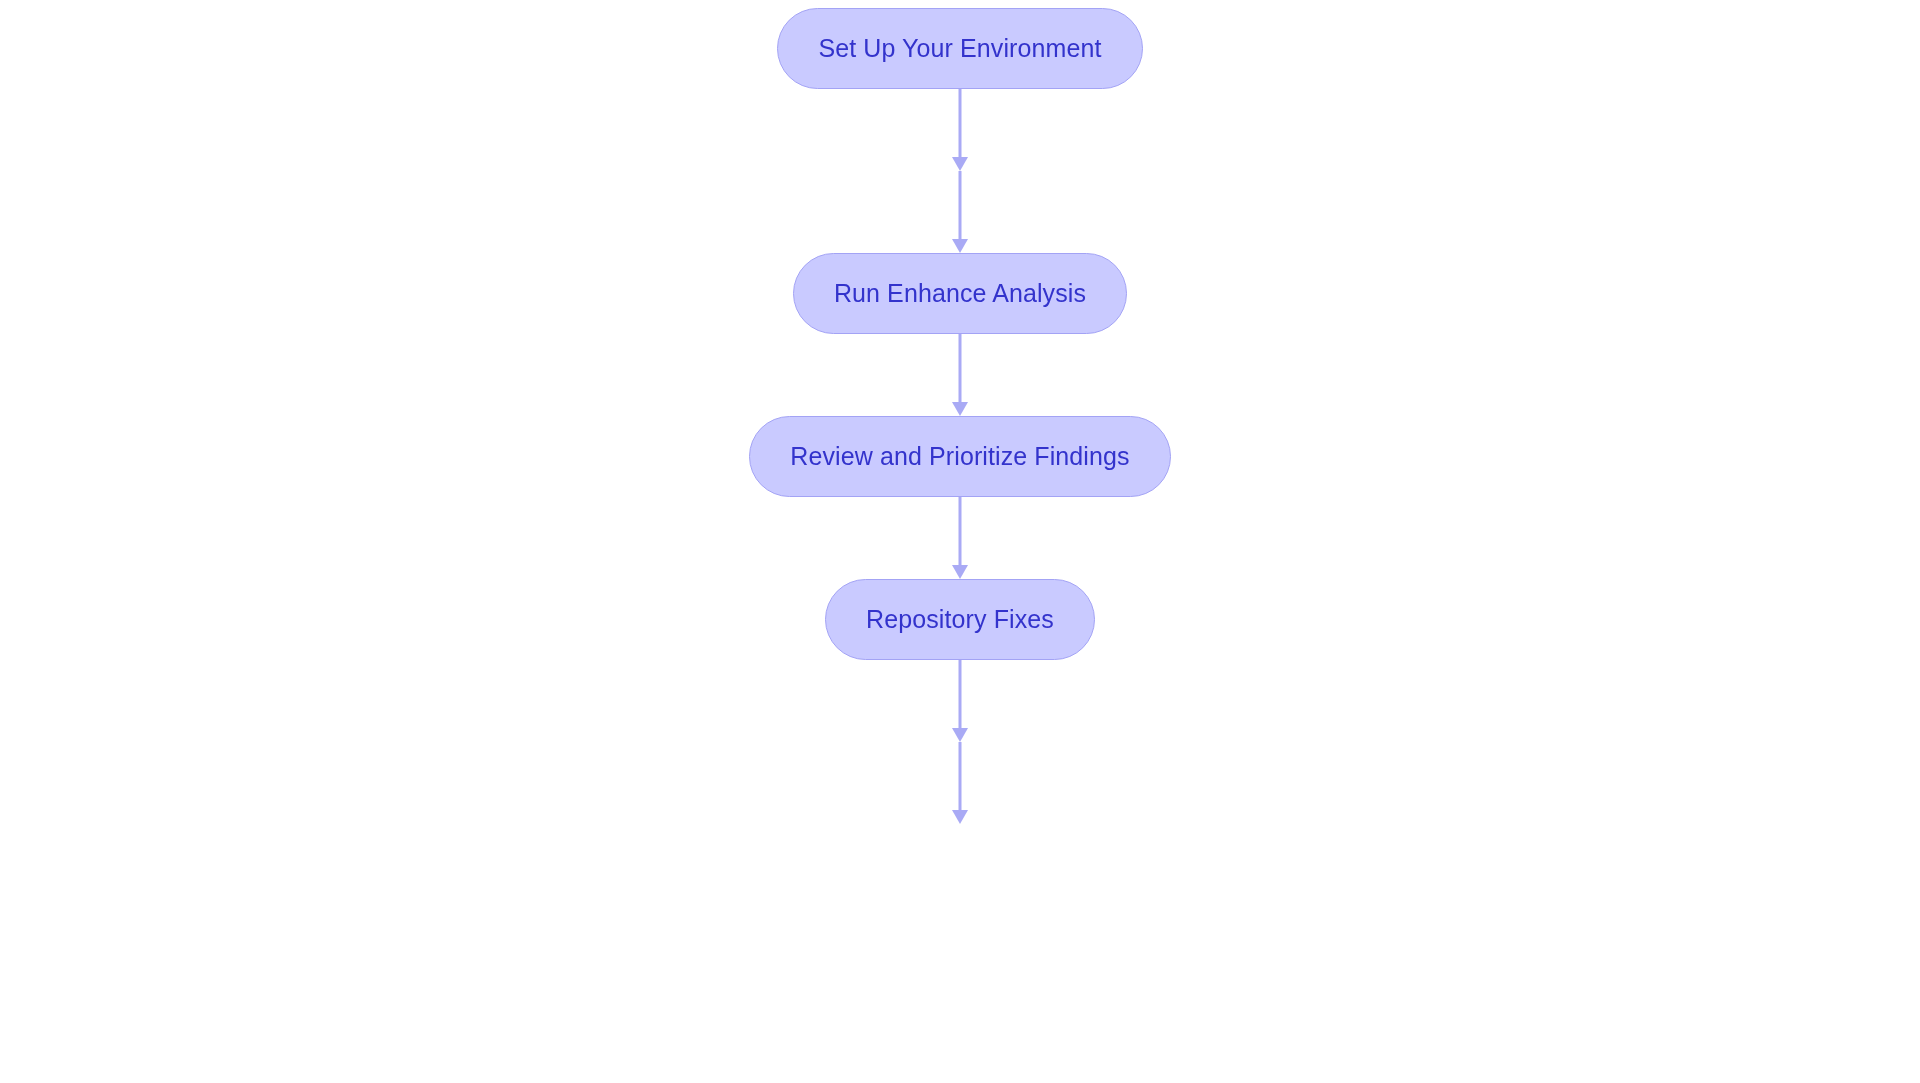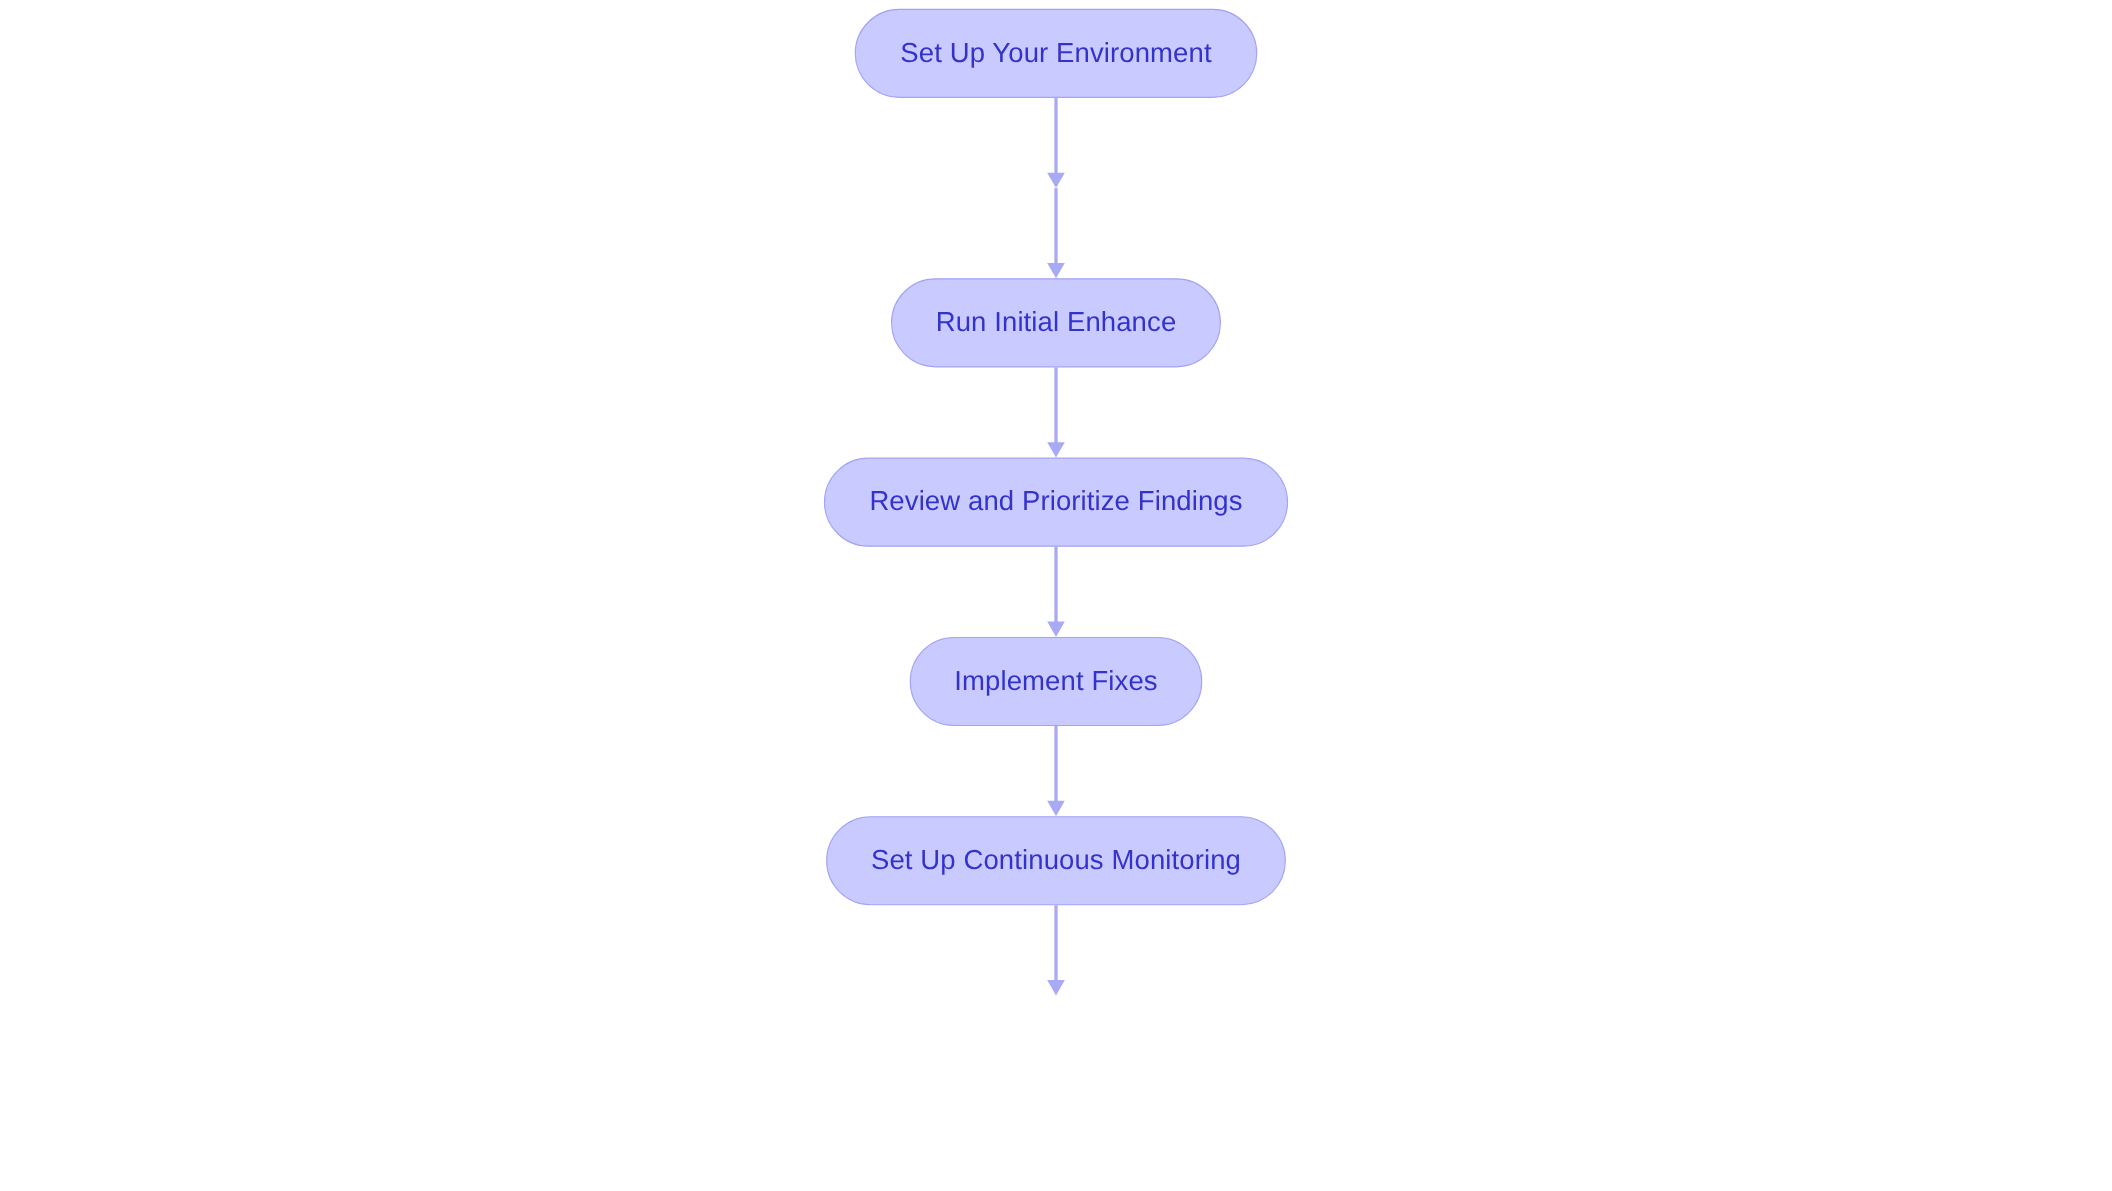--- a/index.html
+++ b/index.html
@@ -108,49 +108,46 @@
       <div class="conn-head"></div>
     </div>
 
 
     <div class="connector">
       <div class="conn-line"></div>
       <div class="conn-head"></div>
     </div>
 
     <div class="node">
-      <span class="node-label">Run Initial Enhance</span>
+      <span class="node-label">Run Enhance Analysis</span>
     </div>
 
     <div class="connector">
       <div class="conn-line"></div>
       <div class="conn-head"></div>
     </div>
 
     <div class="node">
       <span class="node-label">Review and Prioritize Findings</span>
     </div>
 
     <div class="connector">
       <div class="conn-line"></div>
       <div class="conn-head"></div>
     </div>
 
     <div class="node">
-      <span class="node-label">Implement Fixes</span>
+      <span class="node-label">Repository Fixes</span>
     </div>
 
     <div class="connector">
       <div class="conn-line"></div>
       <div class="conn-head"></div>
     </div>
 
-    <div class="node">
-      <span class="node-label">Set Up Continuous Monitoring</span>
-    </div>
 
     <div class="connector">
       <div class="conn-line"></div>
       <div class="conn-head"></div>
     </div>
 
 
   </div>
 </div>
 

